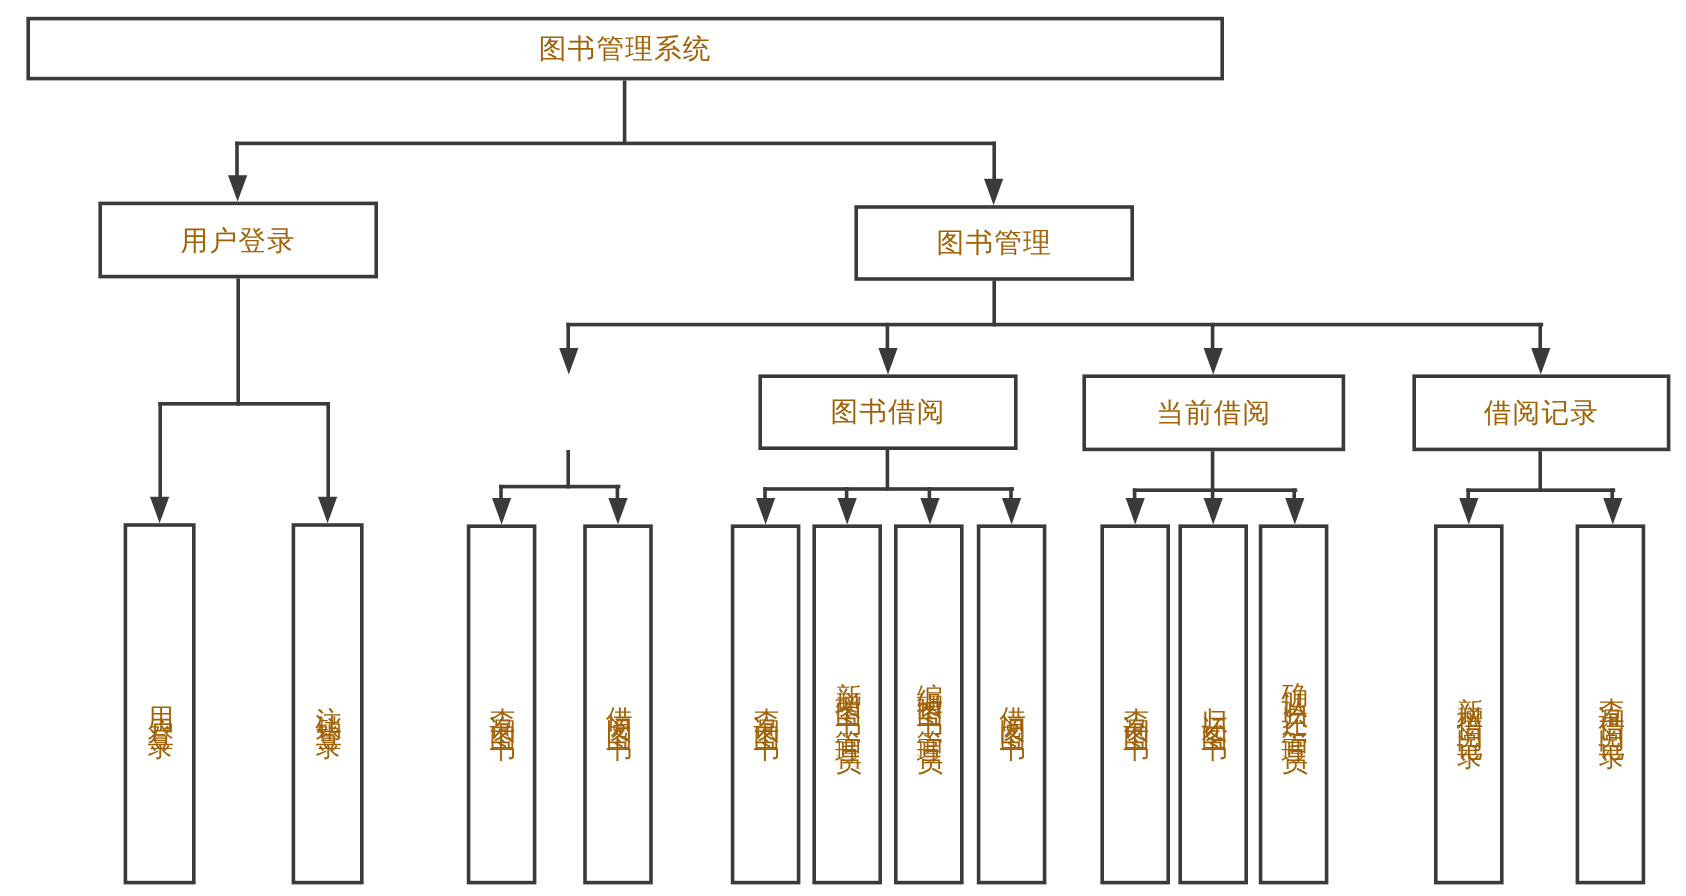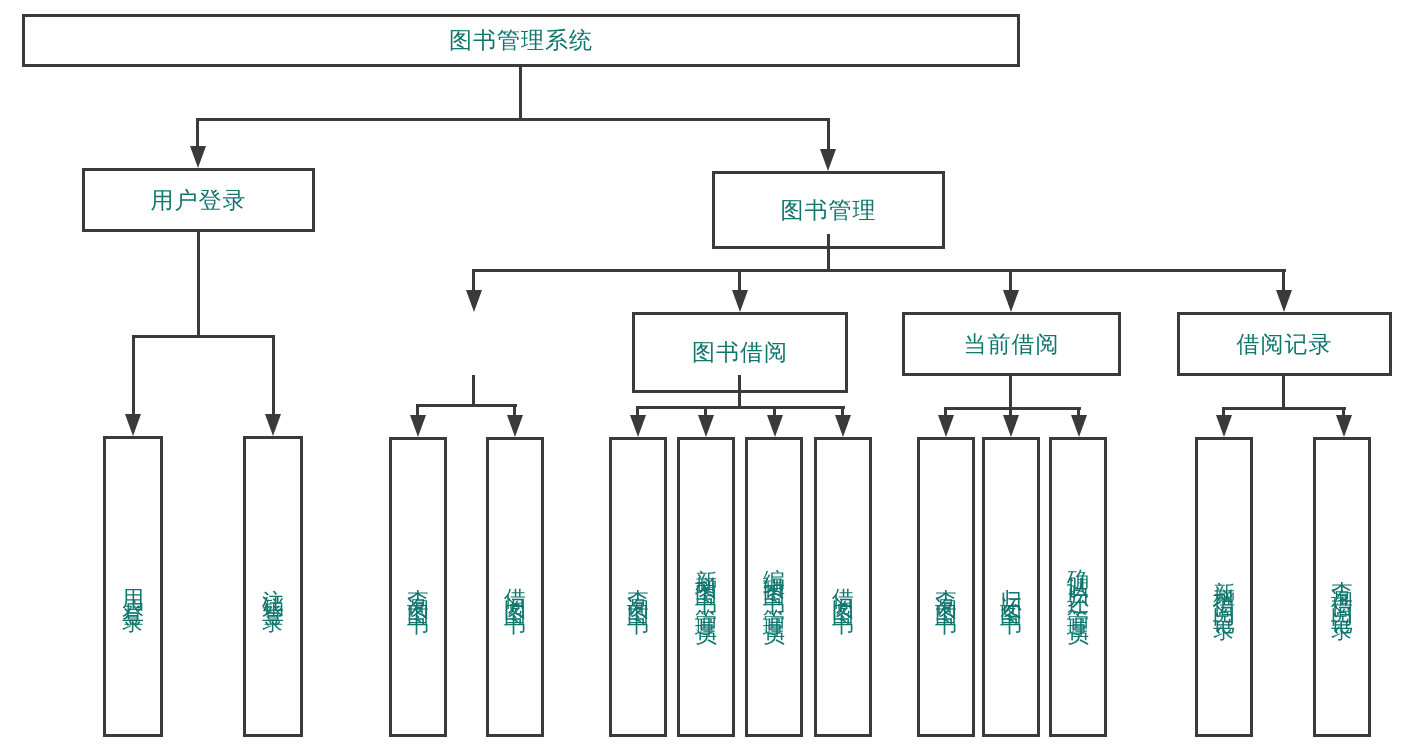--- a/index.html
+++ b/index.html
@@ -12,21 +12,21 @@
     overflow: hidden;
   }
   .box {
     position: absolute;
     background: #ffffff;
     border: 3px solid #3a3a3a;
     box-sizing: border-box;
     display: flex;
     align-items: center;
     justify-content: center;
-    color: #0f766e;
+    color: #a16207;
   }
   .hlabel {
     font-size: 23px;
     letter-spacing: 1px;
     white-space: nowrap;
   }
   .vlabel {
     writing-mode: vertical-rl;
     text-orientation: mixed;
     font-size: 22px;
@@ -67,21 +67,21 @@
     <div class="h" style="left:196px; top:118px; width:634px;"></div>
     <div class="v" style="left:196px; top:118px; height:34px;"></div>
     <div class="tri" style="left:190px; top:146px;"></div>
     <div class="v" style="left:827px; top:118px; height:36px;"></div>
     <div class="tri" style="left:820px; top:149px;"></div>
   </div>
 
   <div class="box" style="left:82px; top:168px; width:233px; height:64px;">
     <span class="hlabel">用户登录</span>
   </div>
-  <div class="box" style="left:712px; top:171px; width:233px; height:78px;">
+  <div class="box" style="left:712px; top:171px; width:233px; height:63px;">
     <span class="hlabel">图书管理</span>
   </div>
 
   <div>
     <div class="v" style="left:197px; top:232px; height:106px;"></div>
     <div class="h" style="left:132px; top:335px; width:143px;"></div>
     <div class="v" style="left:132px; top:335px; height:82px;"></div>
     <div class="tri" style="left:125px; top:414px;"></div>
     <div class="v" style="left:272px; top:335px; height:82px;"></div>
     <div class="tri" style="left:265px; top:414px;"></div>
@@ -93,21 +93,21 @@
     <div class="v" style="left:472px; top:269px; height:26px;"></div>
     <div class="tri" style="left:466px; top:290px;"></div>
     <div class="v" style="left:738px; top:269px; height:26px;"></div>
     <div class="tri" style="left:732px; top:290px;"></div>
     <div class="v" style="left:1009px; top:269px; height:26px;"></div>
     <div class="tri" style="left:1003px; top:290px;"></div>
     <div class="v" style="left:1282px; top:269px; height:26px;"></div>
     <div class="tri" style="left:1276px; top:290px;"></div>
   </div>
 
-  <div class="box" style="left:632px; top:312px; width:216px; height:81px;">
+  <div class="box" style="left:632px; top:312px; width:216px; height:63px;">
     <span class="hlabel">图书借阅</span>
   </div>
   <div class="box" style="left:902px; top:312px; width:219px; height:64px;">
     <span class="hlabel">当前借阅</span>
   </div>
   <div class="box" style="left:1177px; top:312px; width:215px; height:64px;">
     <span class="hlabel">借阅记录</span>
   </div>
 
   <div>

